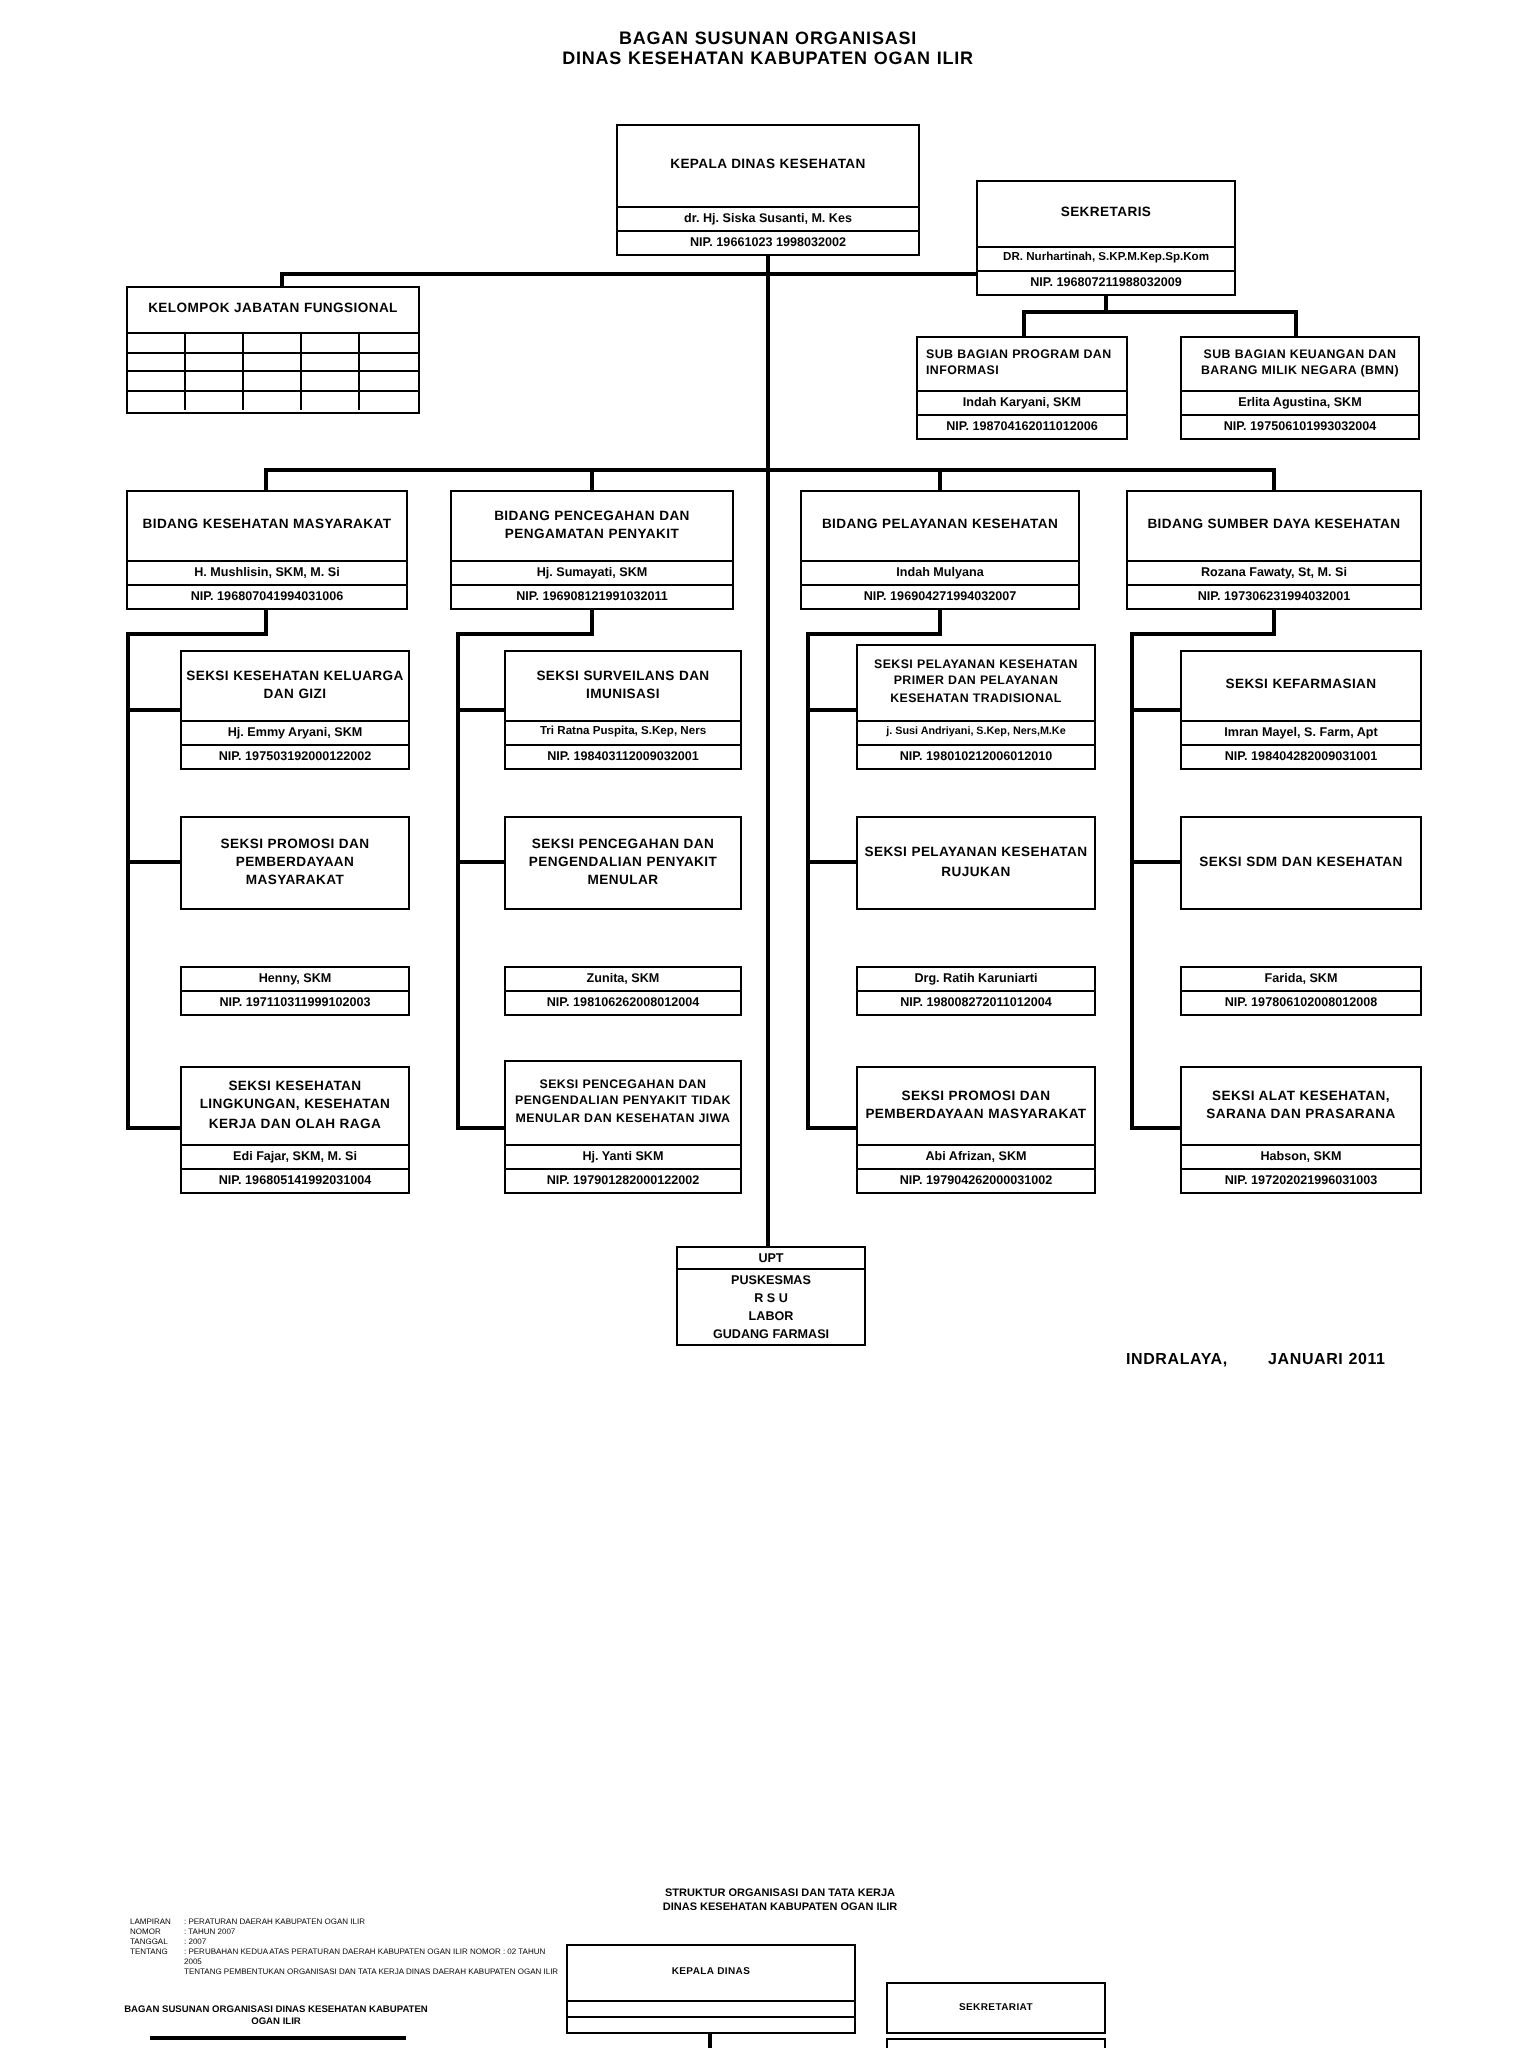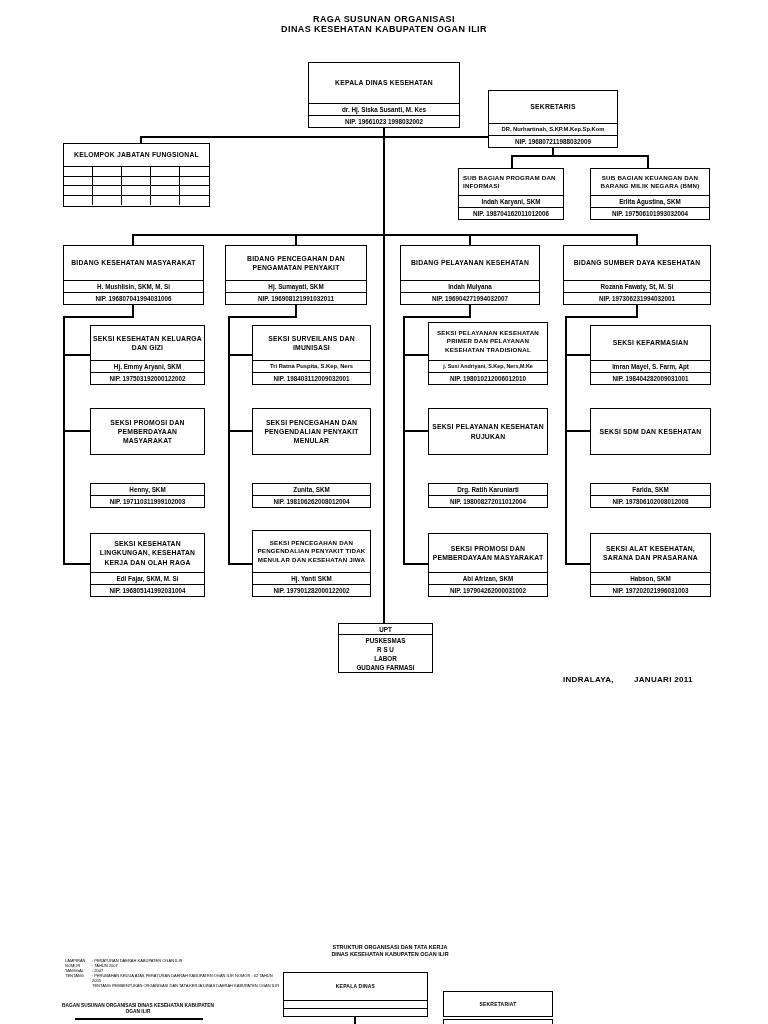--- a/index.html
+++ b/index.html
@@ -29,21 +29,21 @@
   .lamp .llabel{width:27px;flex:none;}
   .lamp .lval{flex:1;}
   .corner{position:absolute;text-align:center;font-weight:bold;font-size:4.8px;line-height:6px;}
 </style>
 </head>
 <body>
 
 <div class="page">
 
   <div class="ptitle" style="left:0;top:14px;width:768px">
-    <div>RAGA SUSUNAN ORGANISASI</div>
+    <div>BAGAN SUSUNAN ORGANISASI</div>
     <div>DINAS KESEHATAN KABUPATEN OGAN ILIR</div>
   </div>
 
   <div class="node" style="left:308px;top:62px;width:152px;height:66px">
     <div class="title">KEPALA DINAS KESEHATAN</div>
     <div class="row">dr. Hj. Siska Susanti, M. Kes</div>
     <div class="row">NIP. 19661023 1998032002</div>
   </div>
 
   <div class="node" style="left:488px;top:90px;width:130px;height:58px">

